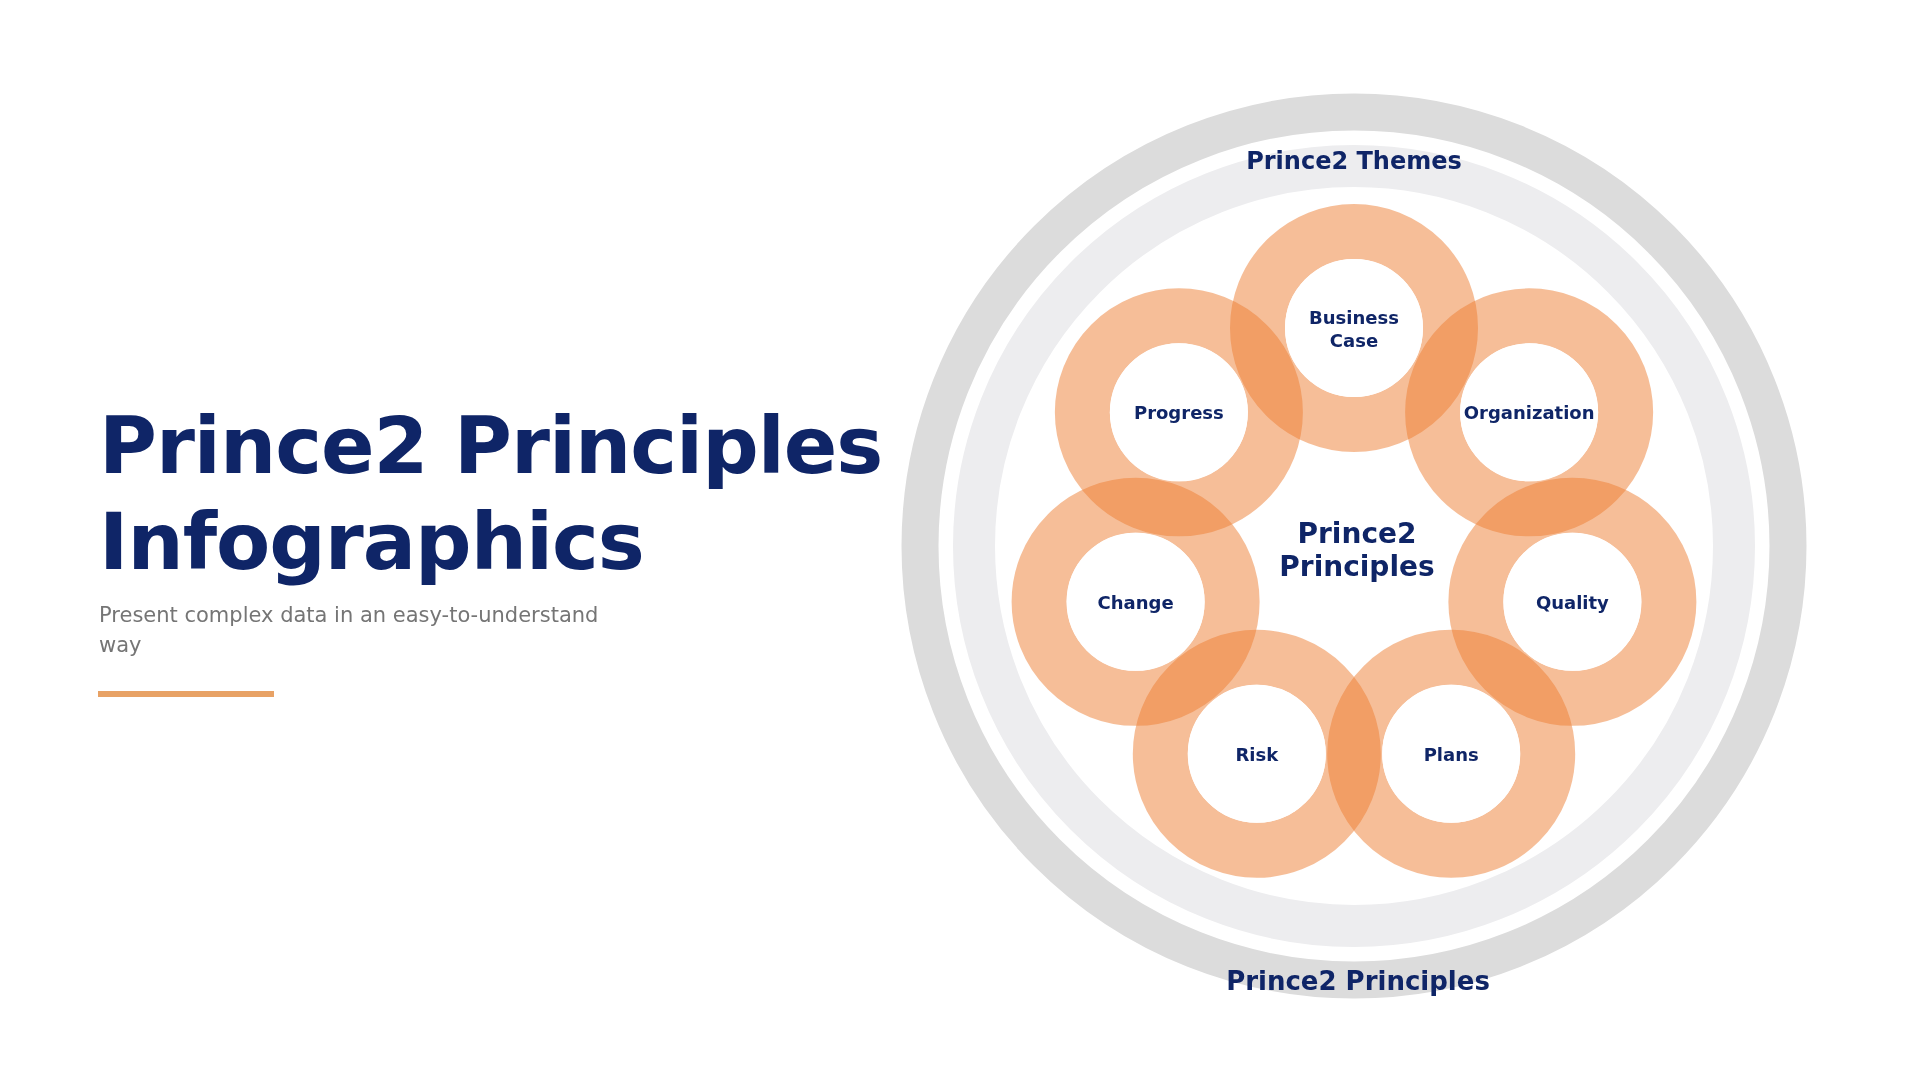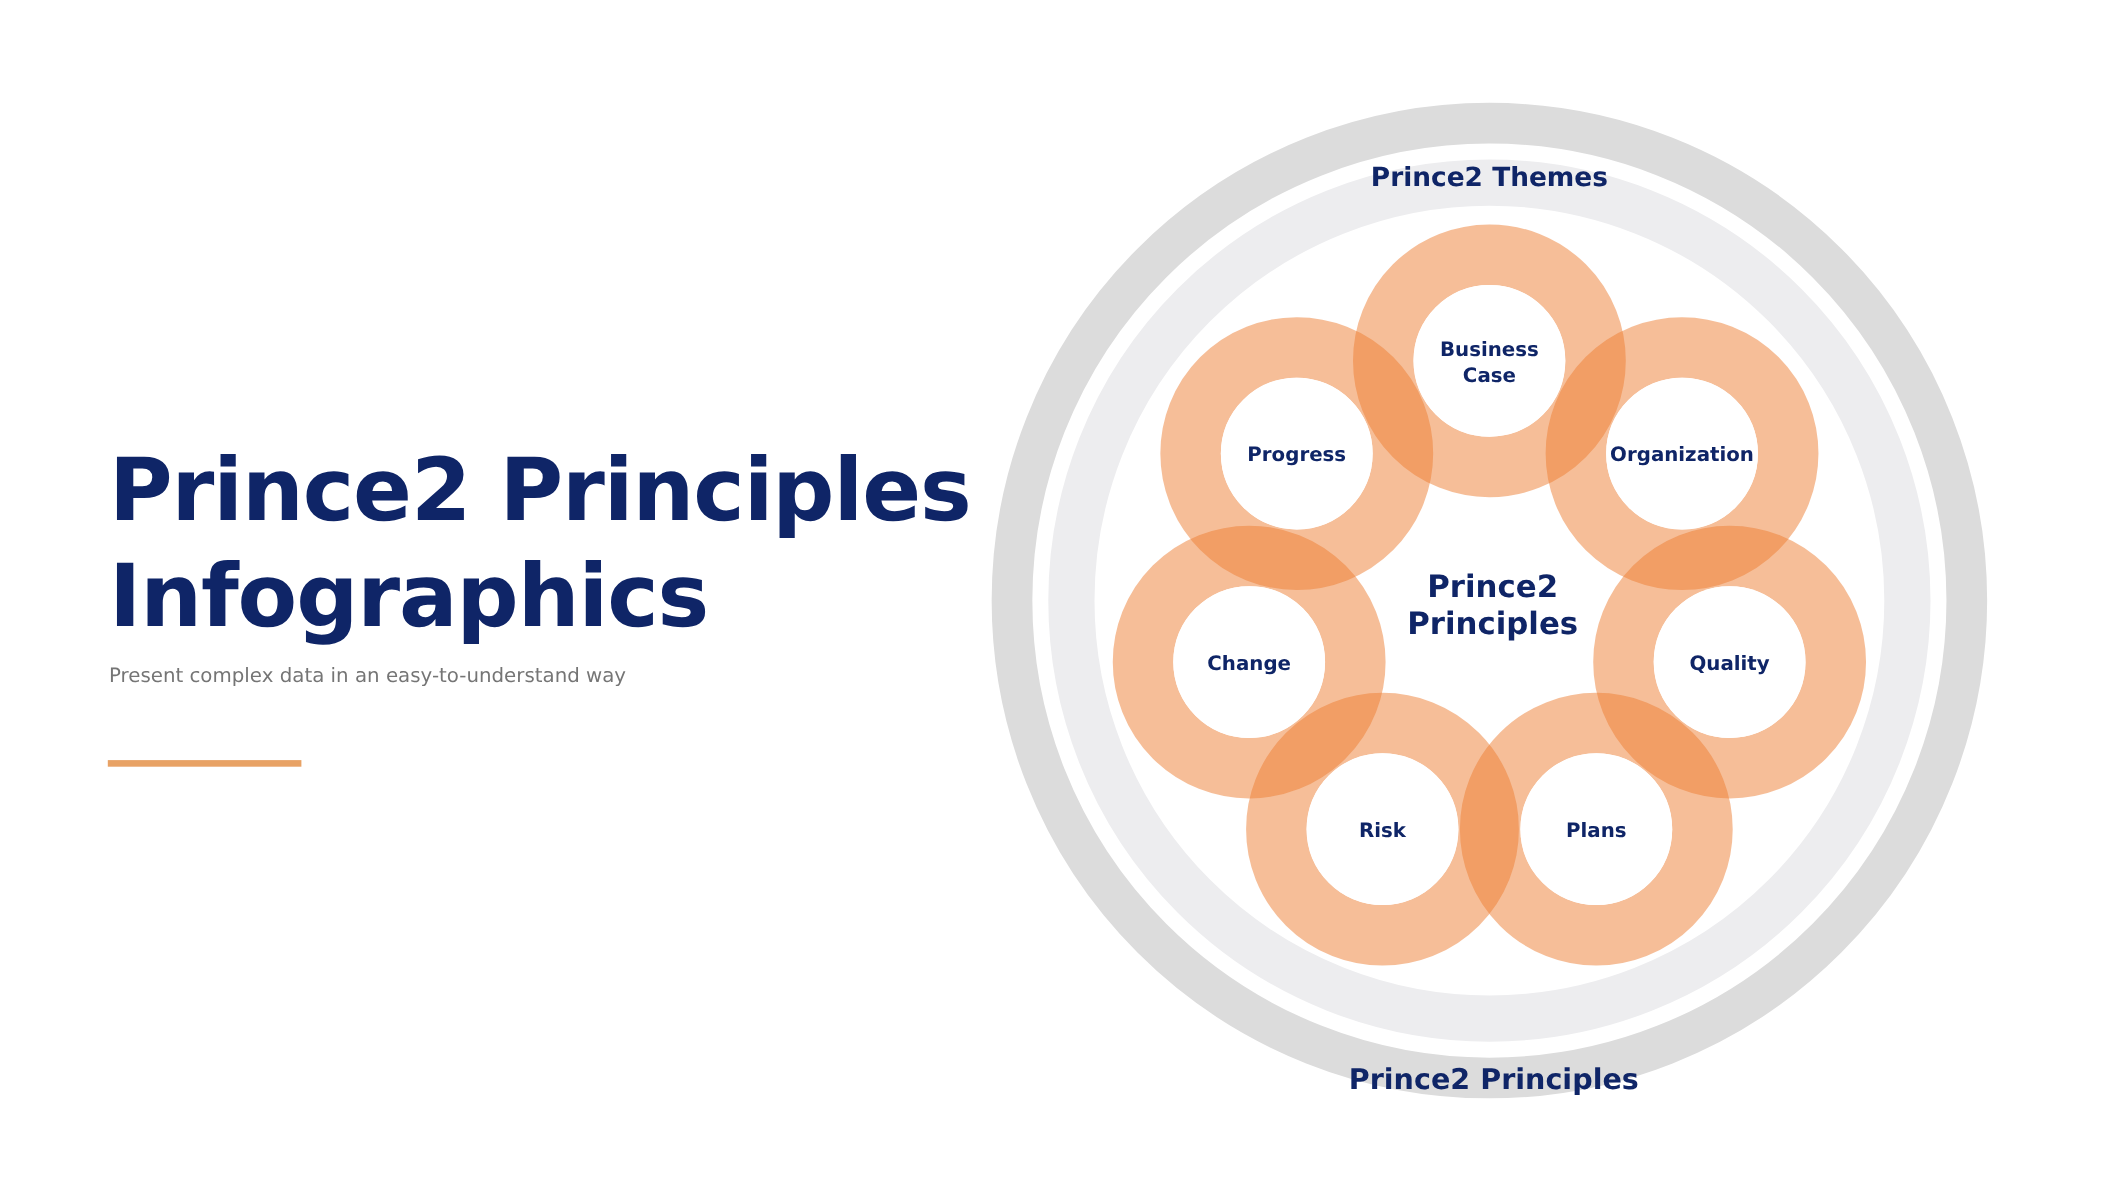--- a/index.html
+++ b/index.html
@@ -10,21 +10,21 @@
   .title {
     position: absolute; left: 99px; top: 398px; margin: 0;
     font-family: "DejaVu Sans", "Liberation Sans", sans-serif;
     font-weight: bold; font-size: 79px; line-height: 96px; color: #0F2567;
     letter-spacing: -1px; white-space: nowrap;
   }
   .title span { display: block; }
   .subtitle {
     position: absolute; left: 99px; top: 600px; width: 520px; margin: 0;
     font-family: "DejaVu Sans", "Liberation Sans", sans-serif;
-    font-size: 18px; line-height: 30px; color: #757575; font-weight: normal;
+    font-size: 21px; line-height: 30px; color: #757575; font-weight: normal;
   }
   .accent-bar {
     position: absolute; left: 98px; top: 691px; width: 176px; height: 6px;
   }
   .diagram { position: absolute; left: 0; top: 0; width: 1920px; height: 1080px; }
   .lbl { font-family: "DejaVu Sans", "Liberation Sans", sans-serif; font-weight: bold; }
 </style>
 </head>
 <body>
 

